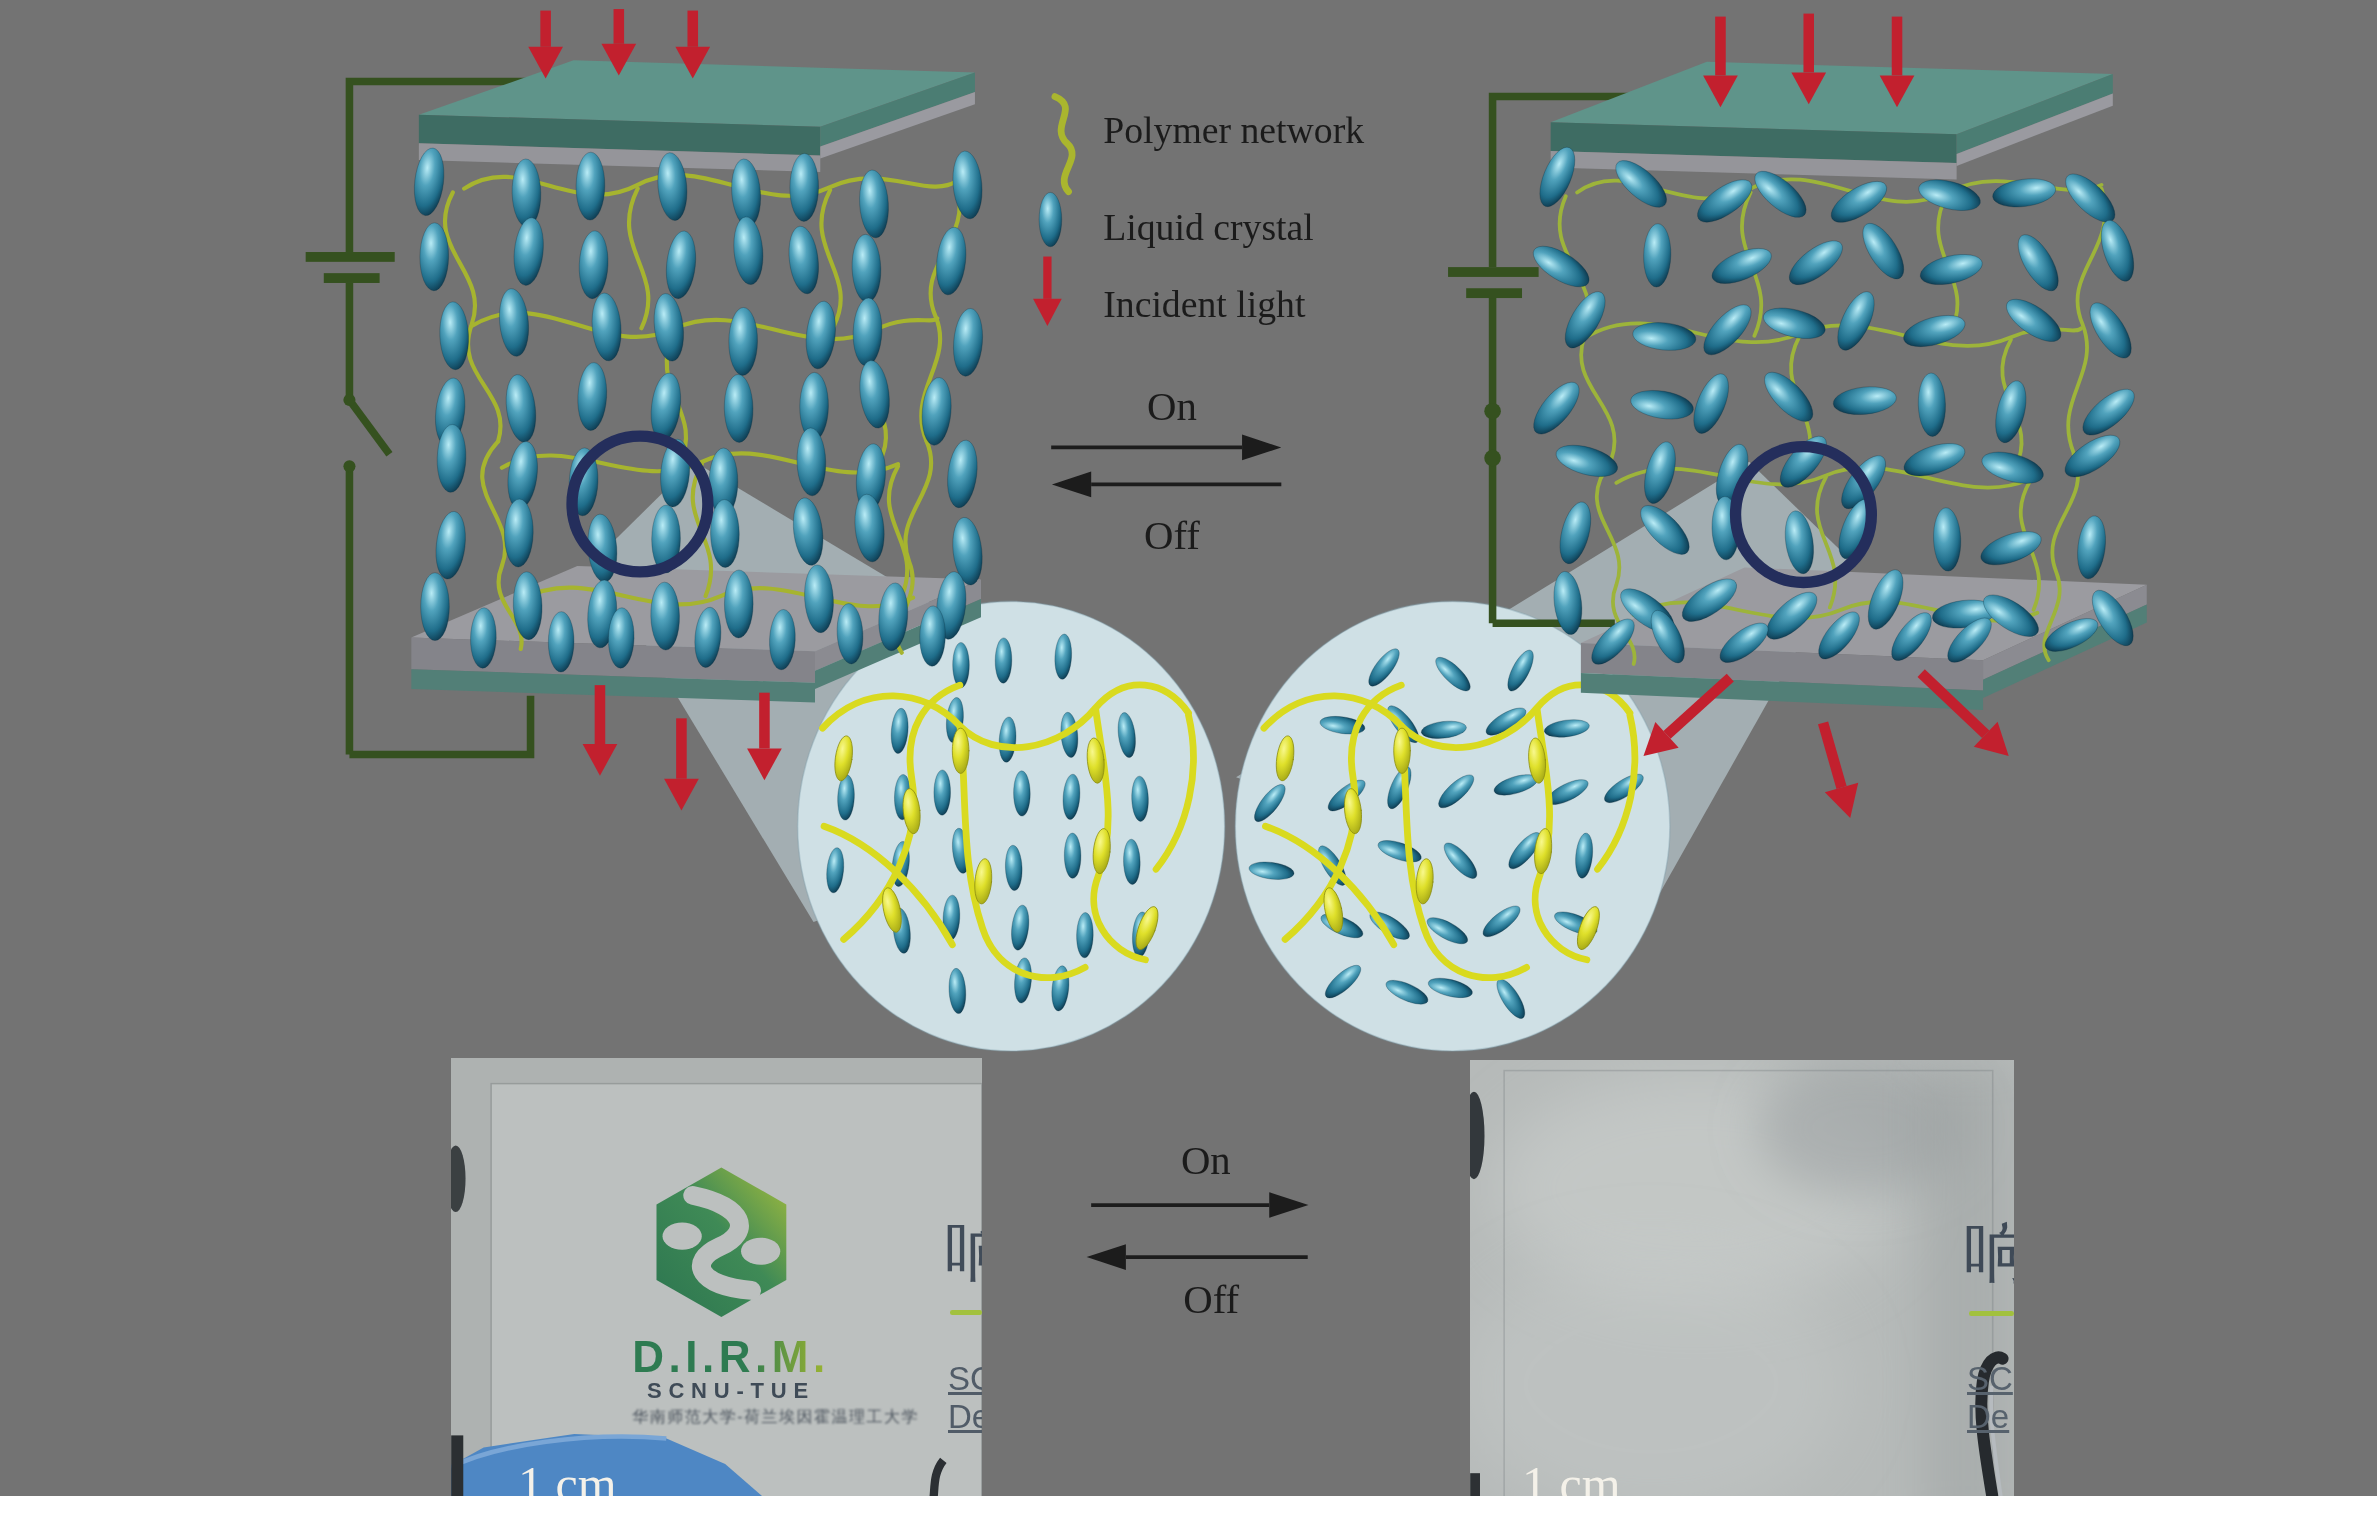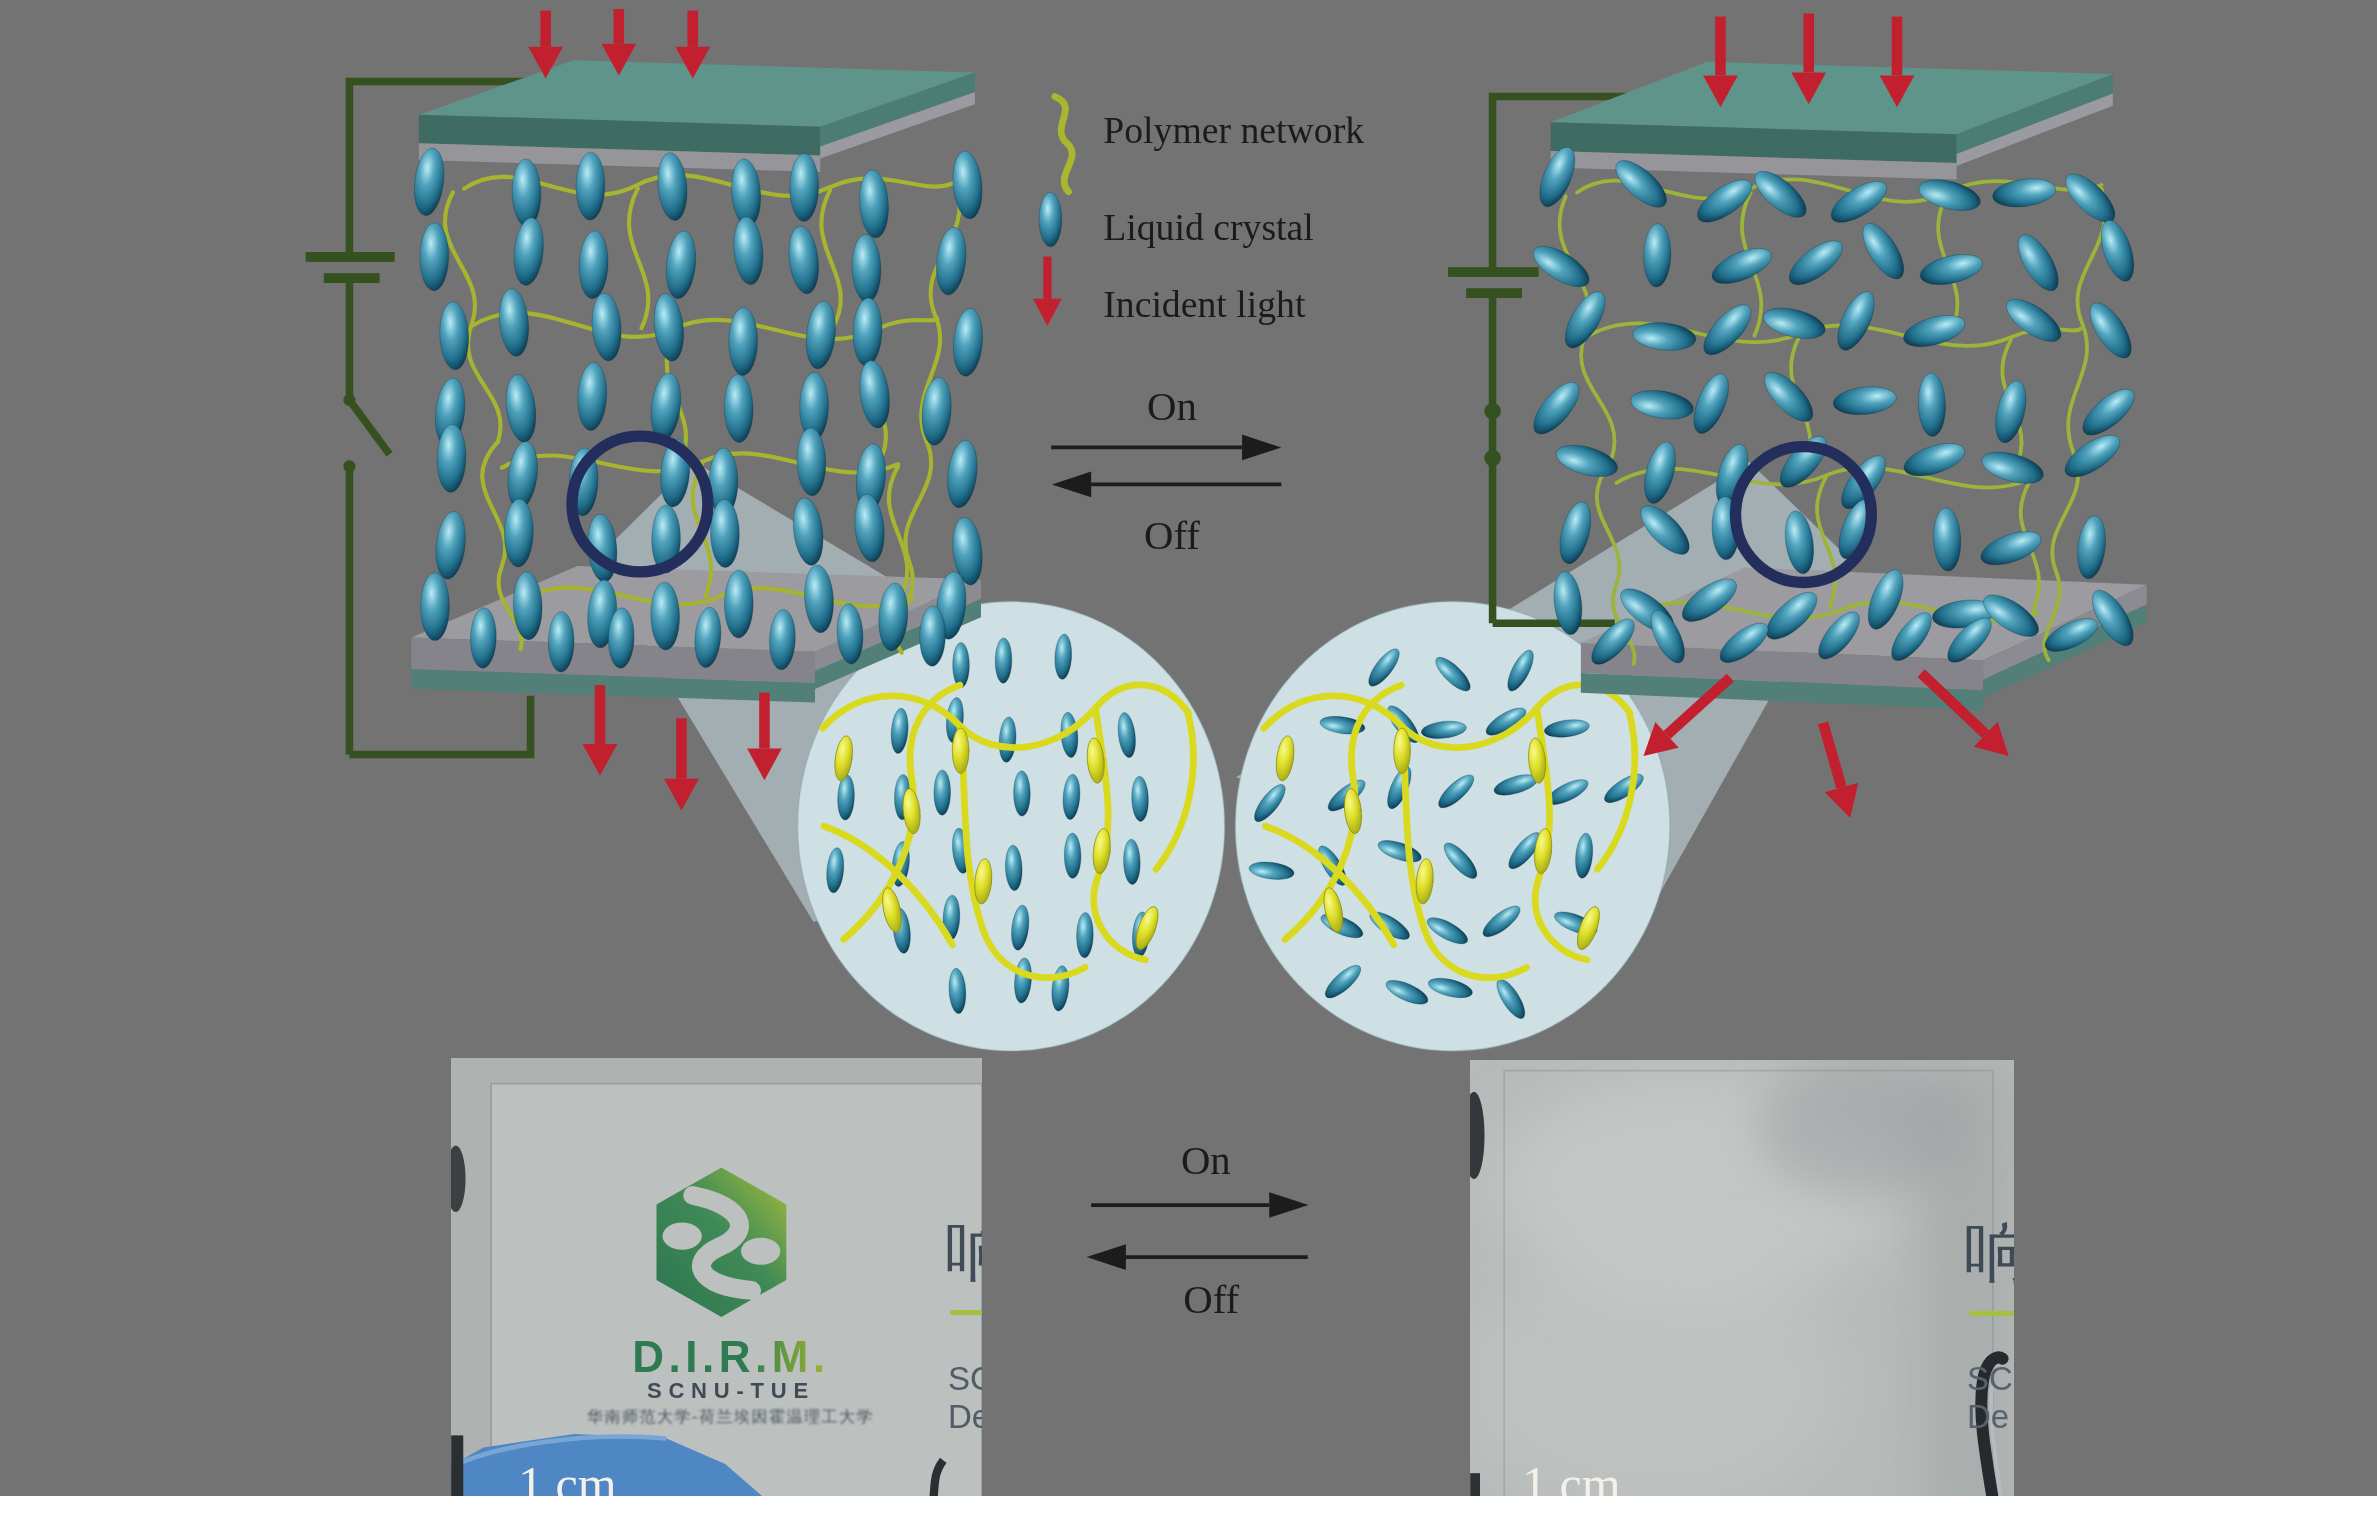--- a/index.html
+++ b/index.html
@@ -15,27 +15,27 @@
   .dirm{left:129px;top:274px;width:302px;text-align:center;
         font-family:"Liberation Sans","DejaVu Sans",sans-serif;font-weight:bold;
         font-size:44px;letter-spacing:4.5px;color:#2e7b51;}
   @supports ((-webkit-background-clip:text) or (background-clip:text)){
     .dirm{background:linear-gradient(90deg,#2e7b51 0%,#2e7b51 55%,#8fae35 78%,#c2cc30 100%);
           -webkit-background-clip:text;background-clip:text;color:transparent;}
   }
   .scnu{left:129px;top:320px;width:302px;text-align:center;
         font-family:"Liberation Sans","DejaVu Sans",sans-serif;font-weight:bold;
         font-size:22px;letter-spacing:6.8px;color:#3f4b57;filter:blur(0.3px);}
-  .cncap{left:91px;top:349px;width:377px;text-align:center;
+  .cncap{left:91px;top:349px;width:377px;text-align:right;
          font-family:"Liberation Sans","DejaVu Sans",sans-serif;
          font-size:16px;letter-spacing:1.5px;color:#4a525c;filter:blur(0.8px);}
   .edgechar{font-family:"Liberation Sans","DejaVu Sans",sans-serif;font-size:66px;
             color:#414c59;filter:blur(0.5px);}
   .edgeline{font-family:"Liberation Sans","DejaVu Sans",sans-serif;font-size:33px;
-            color:#515c68;filter:blur(0.6px);}
+            color:#515c68;filter:blur(0.6px);text-decoration:underline;}
   .underline{position:absolute;height:4.5px;background:#a2c13e;border-radius:2.3px;}
   .scalelabel{font-size:50px;color:#f4f1e9;}
 </style>
 </head>
 <body>
 
 <div id="canvas">
 
 <svg id="scene" width="2377" height="1534" viewBox="0 0 3150 2033">
   <defs>

